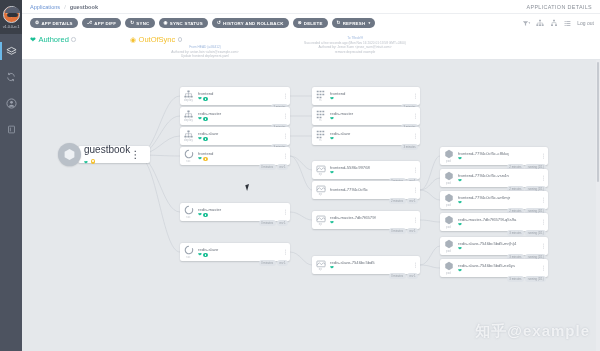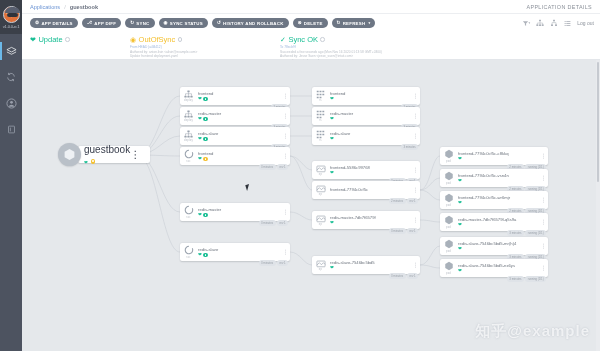--- a/index.html
+++ b/index.html
@@ -88,21 +88,21 @@
   .tb-right .vi{ display:flex; align-items:center; }
   .tb-right .logout{ font-size:5px; color:#8d939c; }
 
   
   #statusbar{
     position:absolute; left:22px; top:32px; right:0; height:28px;
     background:#ffffff; border-bottom:1px solid #e3e6ea;
     display:flex; padding-left:8px;
   }
   .st-col{ width:100px; padding-top:3px; }
-  .st-col.wide{ width:150px; }
+  .st-col.wide{ width:150px;text-align:center; }
   .st-head{ display:flex; align-items:center; gap:2.5px; }
   .st-title{ font-size:7.5px; }
   .st-title.healthy{ color:#18be94; }
   .st-title.oos{ color:#f4c030; }
   .st-title.sync{ color:#18be94; }
   .info-dot{
     width:4.5px;height:4.5px;border-radius:50%;border:0.6px solid #c9ced6;
     display:inline-block;
   }
   .st-sub{ font-size:3.2px; line-height:1.45; color:#b9bec6; margin-top:1.2px;}
@@ -301,44 +301,39 @@
       </svg>
     </span>
     <span class="logout">Log out</span>
   </div>
 </div>
 
 <div id="statusbar">
   <div class="st-col">
     <div class="st-head">
       <span style="color:#18be94;font-size:7px">❤</span>
-      <span class="st-title healthy">Update</span>
+      <span class="st-title healthy">Authored</span>
       <span class="info-dot"></span>
     </div>
   </div>
 
   <div class="st-col wide">
     <div class="st-head">
       <span style="color:#f4c030;font-size:7px">◉</span>
       <span class="st-title oos">OutOfSync</span>
       <span class="info-dot"></span>
     </div>
     <div class="st-sub">
       <div><span class="lnk">From HEAD (a4f4412)</span></div>
       <div>Authored by: anton.lisin &lt;alisin@example.com&gt;</div>
       <div>Update frontend deployment.yaml</div>
     </div>
   </div>
 
   <div class="st-col wide">
-    <div class="st-head">
-      <span style="color:#18be94;font-size:7px">✓</span>
-      <span class="st-title sync">Sync OK</span>
-      <span class="info-dot"></span>
-    </div>
     <div class="st-sub">
       <div><span class="lnk">To 78ecb9f</span></div>
       <div>Succeeded a few seconds ago (Mon Nov 16 2020 01:13:58 GMT+0300)</div>
       <div>Authored by: Jesse Suen &lt;jesse_suen@intuit.com&gt;</div>
       <div>remove deprecated example</div>
     </div>
   </div>
 </div>
 
 <div id="canvas">

